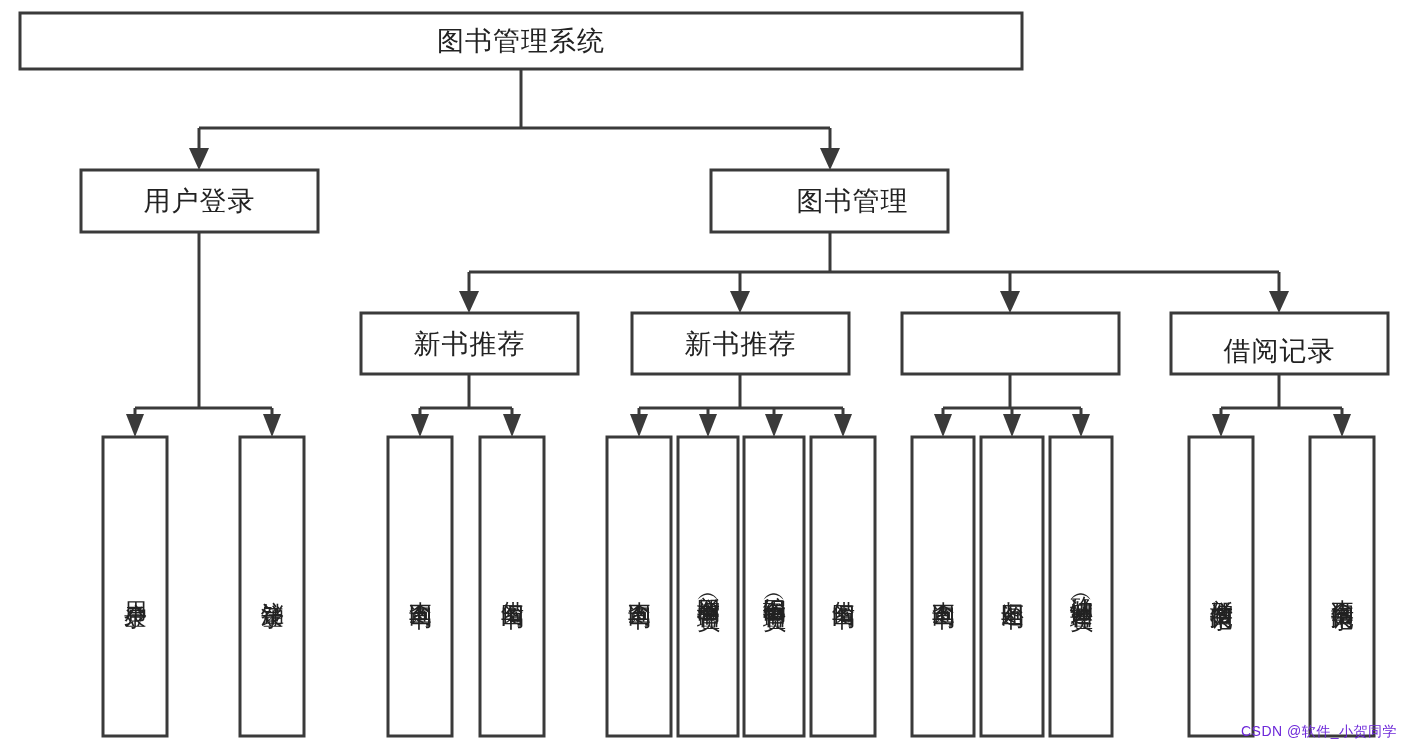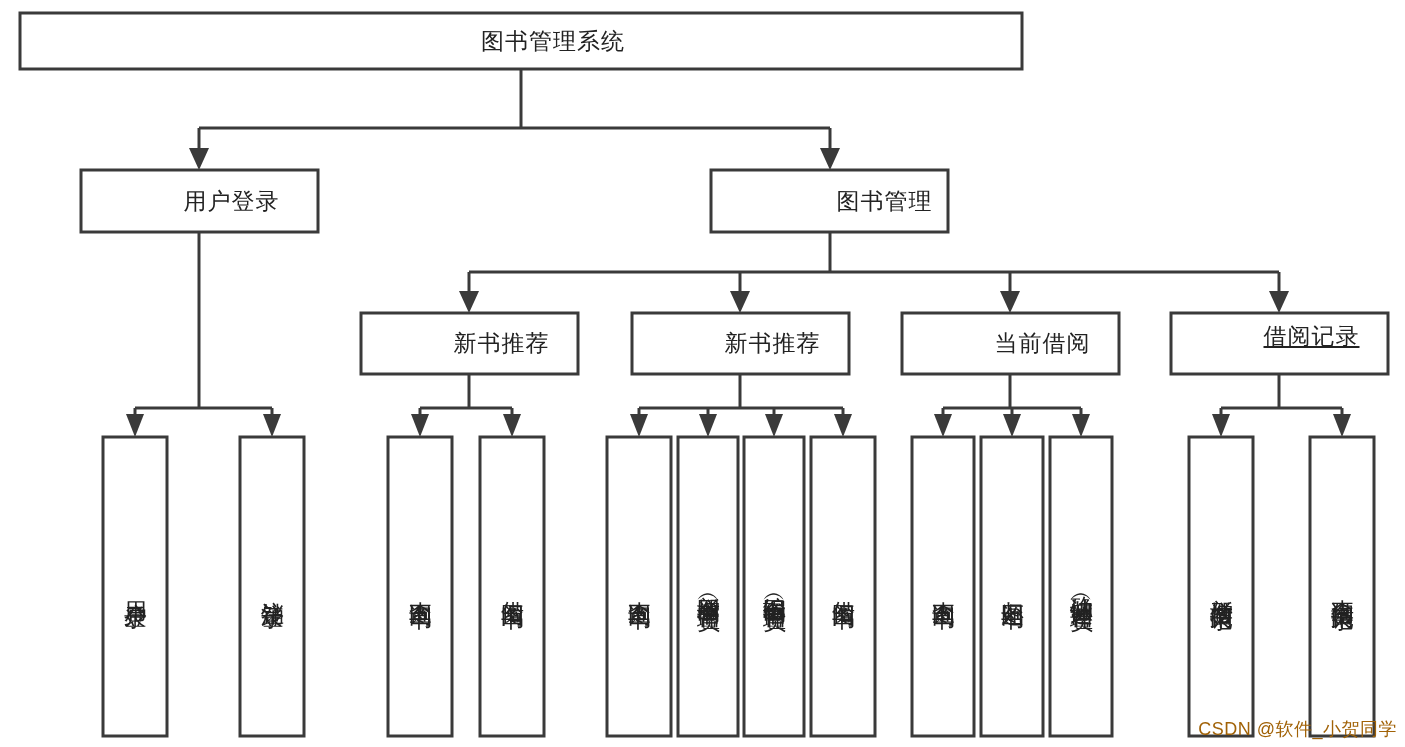--- a/index.html
+++ b/index.html
@@ -40,46 +40,45 @@
   .arrow-head {
     fill: #3a3a3a;
     stroke: none;
   }
   .node-label-h {
     position: absolute;
     display: flex;
     align-items: center;
     justify-content: center;
     color: #222222;
-    font-size: 23px;
+    font-size: 27px;
     letter-spacing: 1px;
     white-space: nowrap;
     pointer-events: none;
-    margin-left: 32px;
   }
   .node-label-v {
     position: absolute;
     display: flex;
     align-items: center;
     justify-content: center;
     color: #222222;
     font-size: 23px;
     line-height: 1.12;
     writing-mode: vertical-rl;
     text-orientation: upright;
     letter-spacing: 2px;
     white-space: nowrap;
     pointer-events: none;
   }
   .watermark {
     position: absolute;
     right: 8px;
     bottom: 6px;
-    color: #a16207;
-    font-size: 18px;
+    color: #6d28d9;
+    font-size: 14px;
     letter-spacing: 0.5px;
     white-space: nowrap;
     pointer-events: none;
   }
 </style>
 </head>
 <body>
 
 <div id="diagram-root">
 
@@ -193,22 +192,21 @@
     <rect class="node-rect" x="1310" y="437" width="64" height="299"></rect>
   </svg>
 
   <div class="node-label-h" style="left: 20px; top: 13px; width: 1002px; height: 56px;">图书管理系统</div>
 
   <div class="node-label-h" style="left: 81px; top: 170px; width: 237px; height: 62px;">用户登录</div>
   <div class="node-label-h" style="left: 711px; top: 170px; width: 283px; height: 62px;">图书管理</div>
 
   <div class="node-label-h" style="left: 361px; top: 313px; width: 217px; height: 61px; border-radius: 21px;">新书推荐</div>
   <div class="node-label-h" style="left: 632px; top: 313px; width: 217px; height: 61px;">新书推荐</div>
-  <div class="node-label-h" style="left: 902px; top: 313px; width: 217px; height: 61px;">当前借阅</div>
-  <div class="node-label-h" style="left: 1171px; top: 302px; width: 217px; height: 69px; text-decoration: underline;">借阅记录</div>
+  <div class="node-label-h" style="left: 1171px; top: 316px; width: 217px; height: 69px;">借阅记录</div>
 
   <div class="node-label-v" style="left: 103px; top: 437px; width: 64px; height: 299px;">用户登录</div>
   <div class="node-label-v" style="left: 240px; top: 437px; width: 64px; height: 299px;">注销登录</div>
   <div class="node-label-v" style="left: 388px; top: 437px; width: 64px; height: 299px;">查询图书</div>
   <div class="node-label-v" style="left: 480px; top: 437px; width: 64px; height: 299px;">借阅图书</div>
   <div class="node-label-v" style="left: 607px; top: 437px; width: 64px; height: 299px;">查询图书</div>
   <div class="node-label-v" style="left: 678px; top: 437px; width: 60px; height: 299px;">新增图书（管理员）</div>
   <div class="node-label-v" style="left: 744px; top: 437px; width: 60px; height: 299px;">编辑图书（管理员）</div>
   <div class="node-label-v" style="left: 811px; top: 437px; width: 64px; height: 299px;">借阅图书</div>
   <div class="node-label-v" style="left: 912px; top: 437px; width: 62px; height: 299px;">查询图书</div>

